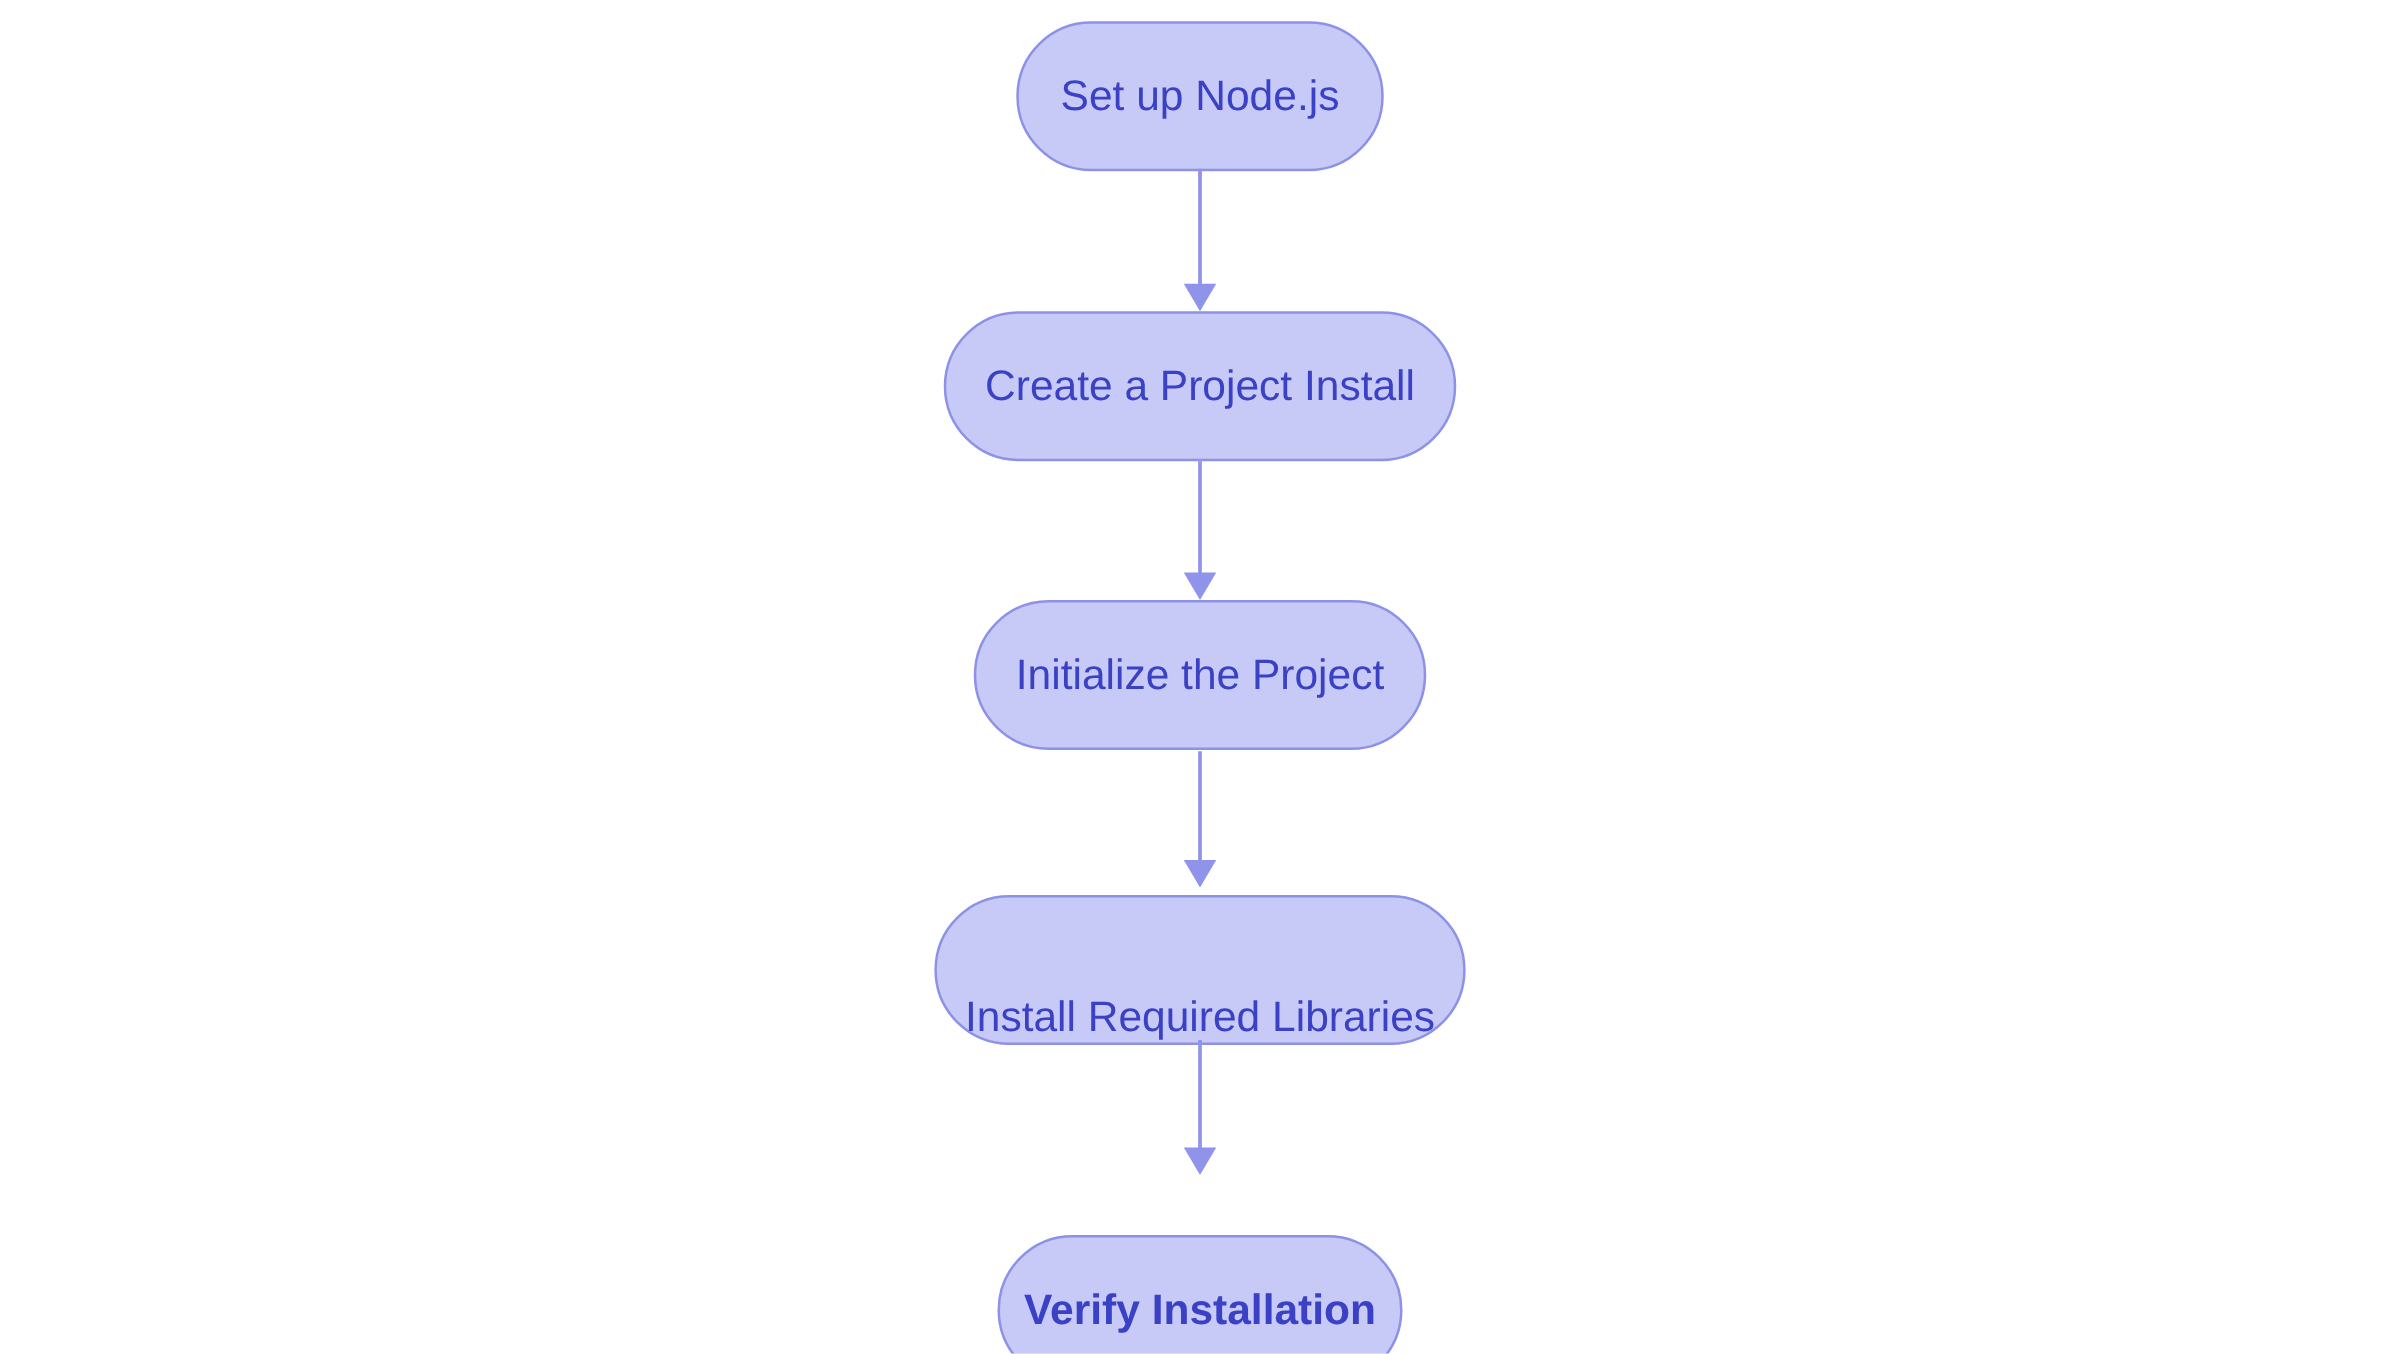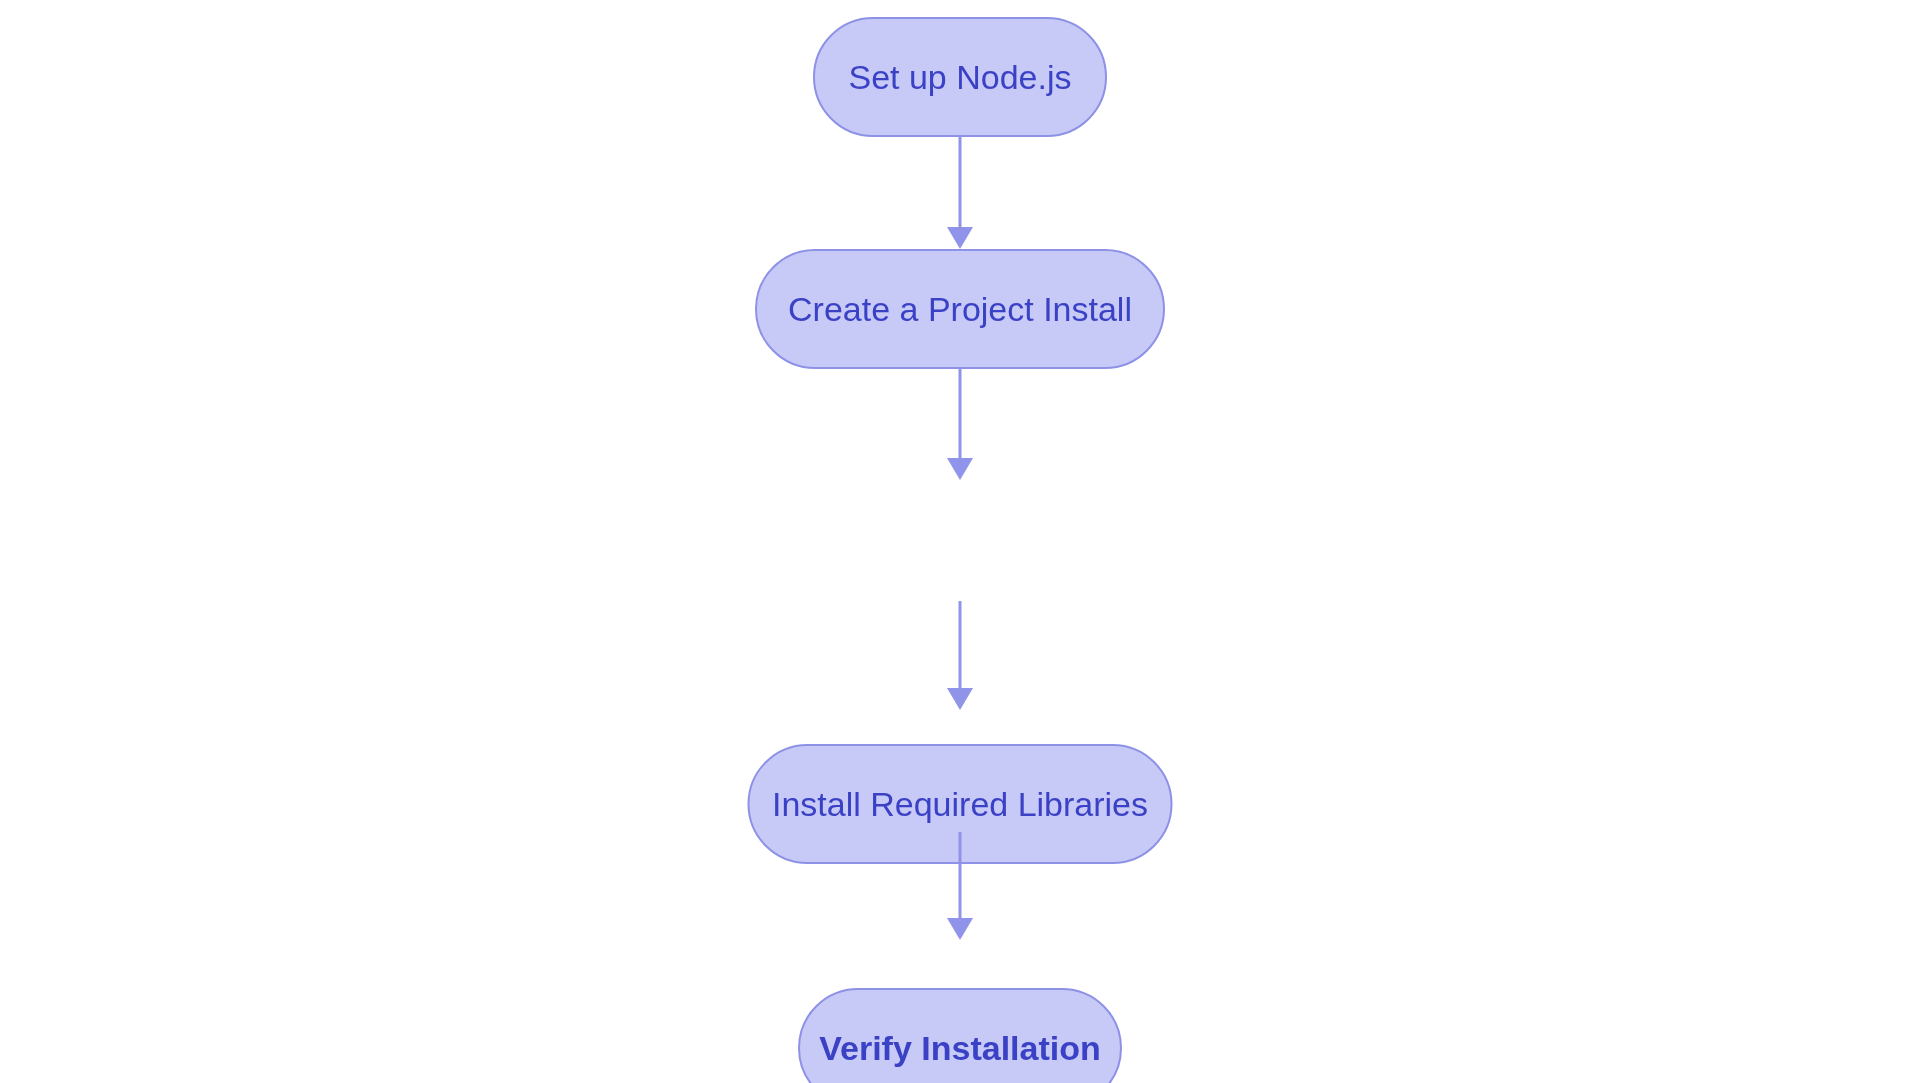--- a/index.html
+++ b/index.html
@@ -28,21 +28,21 @@
     color: var(--node-text, #3a41c5);
     display: flex;
     align-items: center;
     justify-content: center;
     font-size: 34px;
     white-space: nowrap;
   }
   .n1 { top: 17px;  width: 294px; }
   .n2 { top: 249px; width: 410px; }
   .n3 { top: 480px; width: 362px; }
-  .n4 { top: 744px; width: 425px; }
+  .n4 { top: 716px; width: 425px; align-items: flex-end; }
   .n5 { top: 988px; width: 324px; font-weight: bold; }
 
   .connector {
     position: absolute;
     left: 960px;
     transform: translateX(-50%);
     width: 26px;
   }
   .c1 { top: 135px; height: 114px; }
   .c2 { top: 369px; height: 111px; }
@@ -86,20 +86,23 @@
 
   <div class="node n2">
     <span>Create a Project Install</span>
   </div>
 
   <div class="connector c2">
     <div class="arrow-line"></div>
     <div class="arrow-head"></div>
   </div>
 
+  <div class="node n3">
+    <span>Initialize the Project</span>
+  </div>
 
   <div class="connector c3">
     <div class="arrow-line"></div>
     <div class="arrow-head"></div>
   </div>
 
   <div class="node n4">
     <span>Install Required Libraries</span>
   </div>
 

